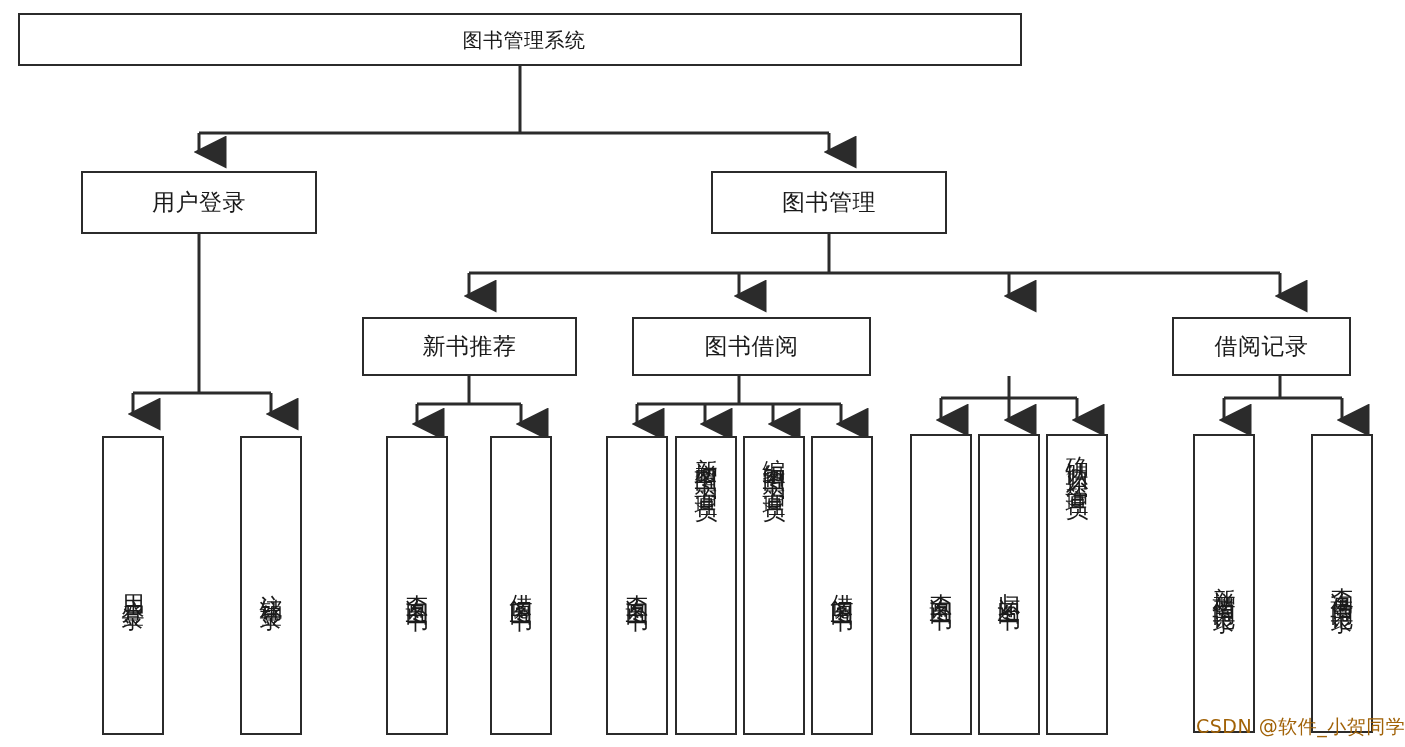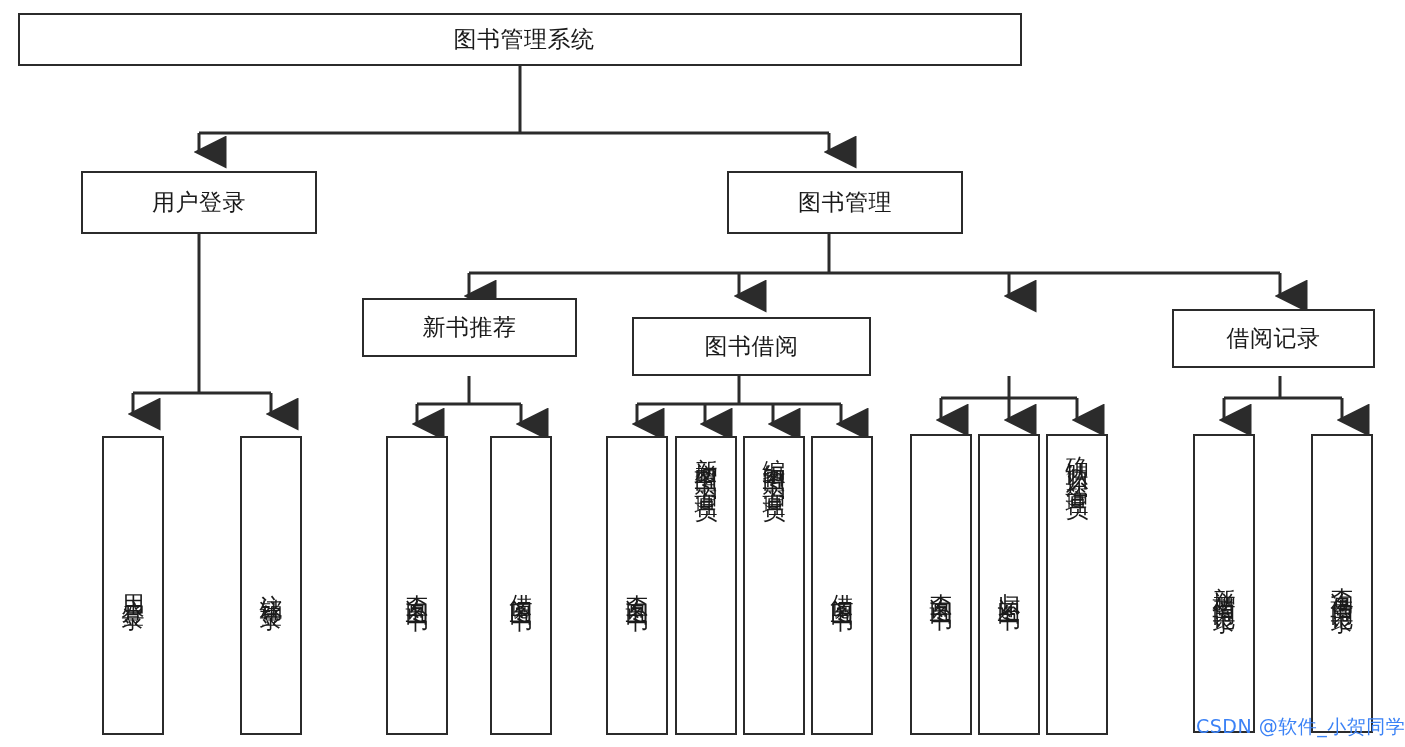--- a/index.html
+++ b/index.html
@@ -33,21 +33,21 @@
     align-items: center;
     justify-content: center;
     color: #1a1a1a;
   }
   .node.h {
     font-size: 23px;
     line-height: 1.2;
     letter-spacing: 0.5px;
   }
   .node.root {
-    font-size: 23px;
+    font-size: 20px;
     padding-left: 8px;
   }
   .node.v {
     font-size: 23px;
     align-items: flex-start;
     padding-top: 2px;
   }
   .node.v .vtext {
     writing-mode: vertical-rl;
     text-orientation: upright;
@@ -57,21 +57,21 @@
   }
   .node.v.mid .vtext {
     letter-spacing: 6px;
   }
   .node.v.center {
     align-items: center;
     padding-top: 0;
   }
   .watermark {
     position: absolute;
-    color: #3b82f6;
+    color: #a16207;
     font-size: 19px;
     letter-spacing: 0.5px;
     white-space: nowrap;
     pointer-events: none;
   }
 </style>
 </head>
 <body>
 
 <div id="canvas">
@@ -126,31 +126,31 @@
     </g>
   </svg>
 
   <div class="node h root" style="left:18px; top:13px; width:1004px; height:53px;">
     <span>图书管理系统</span>
   </div>
 
   <div class="node h" style="left:81px; top:171px; width:236px; height:63px;">
     <span>用户登录</span>
   </div>
-  <div class="node h" style="left:711px; top:171px; width:236px; height:63px;margin-left:16px;">
+  <div class="node h" style="left:711px; top:171px; width:236px; height:63px;">
     <span>图书管理</span>
   </div>
 
-  <div class="node h" style="left:362px; top:298px; width:215px; height:59px;">
+  <div class="node h" style="left:362px; top:317px; width:215px; height:59px;">
     <span>新书推荐</span>
   </div>
   <div class="node h" style="left:632px; top:317px; width:239px; height:59px;">
     <span>图书借阅</span>
   </div>
-  <div class="node h" style="left:1172px; top:309px; width:203px; height:59px;">
+  <div class="node h" style="left:1172px; top:317px; width:179px; height:59px;">
     <span>借阅记录</span>
   </div>
 
   <div class="node v center" style="left:102px; top:436px; width:62px; height:299px;">
     <span class="vtext">用户登录</span>
   </div>
   <div class="node v center" style="left:240px; top:436px; width:62px; height:299px;">
     <span class="vtext">注销登录</span>
   </div>
 

